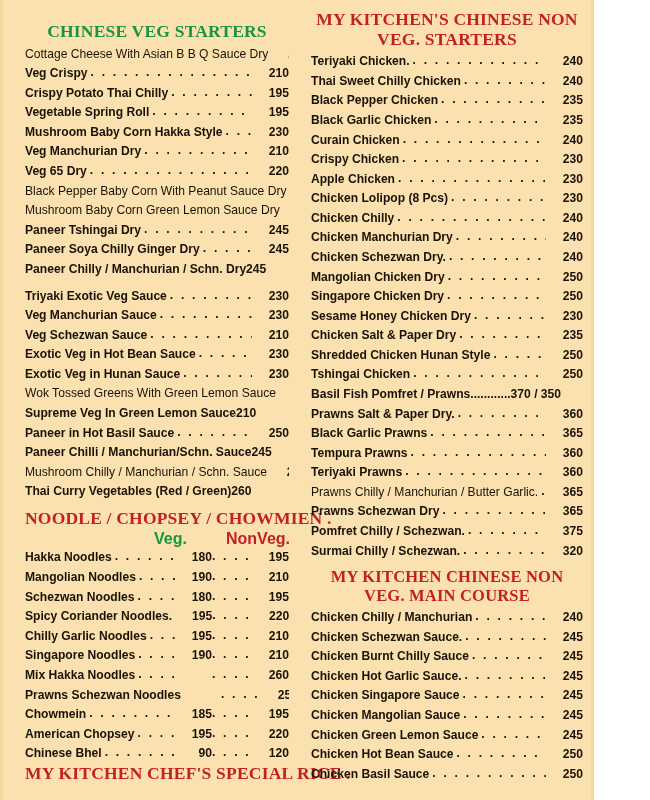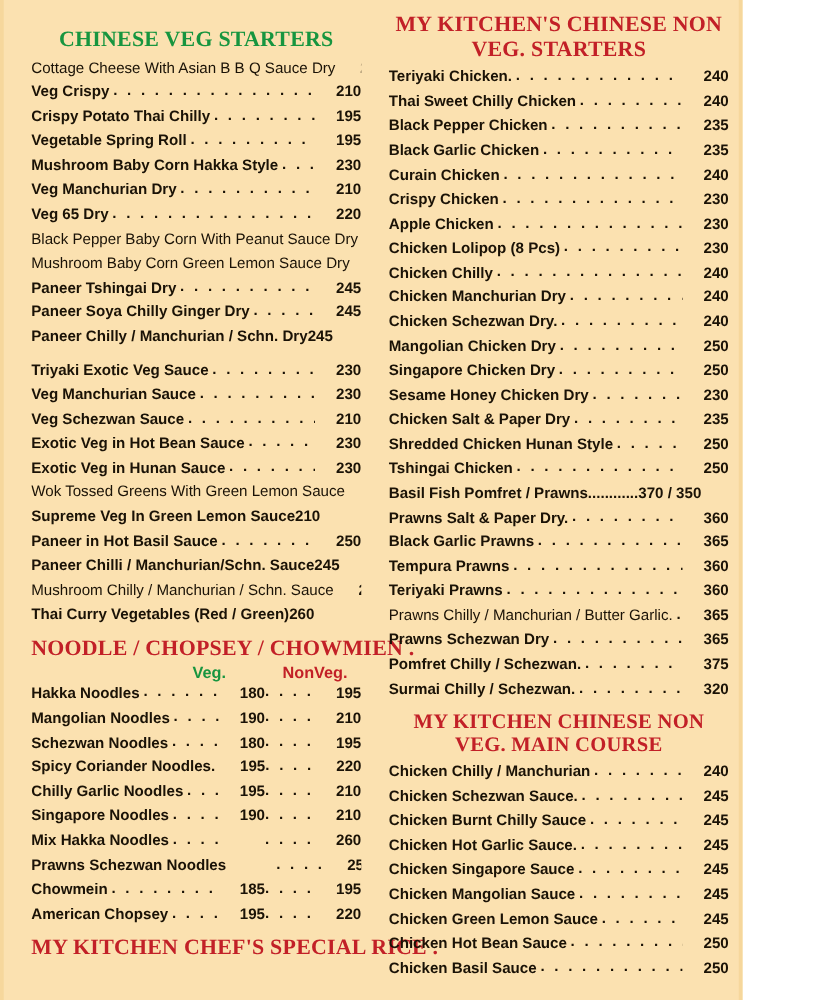--- a/index.html
+++ b/index.html
@@ -49,21 +49,21 @@
   .section-title.tight { font-size: 16.5px; }
 
   .section + .section { margin-top: 7px; }
 
   .price-head {
     display: flex;
     justify-content: flex-end;
     align-items: baseline;
     font-family: "Liberation Sans", sans-serif;
     font-weight: bold;
-    font-size: 13px;
+    font-size: 16px;
     line-height: 1;
     margin: 1px 0 1px 0;
     padding-right: 1px;
   }
   .price-head .ph-veg {
     color: #17953f;
     width: 72px;
     text-align: left;
   }
   .price-head .ph-nonveg {
@@ -318,20 +318,27 @@
               <span class="mid"></span>
               <span class="p2">195</span>
             </div>
             <div class="item twocol">
               <span class="nm">American Chopsey</span>
               <span class="leader"></span>
               <span class="p1">195</span>
               <span class="mid"></span>
               <span class="p2">220</span>
             </div>
+            <div class="item clipped twocol">
+              <span class="nm">Chinese Bhel</span>
+              <span class="leader"></span>
+              <span class="p1">90</span>
+              <span class="mid"></span>
+              <span class="p2">120</span>
+            </div>
           </div>
       </div>
 
       <div class="section">
         <div class="section-title red">MY KITCHEN CHEF'S SPECIAL RICE .</div>
 
       </div>
 
     </div>
 

